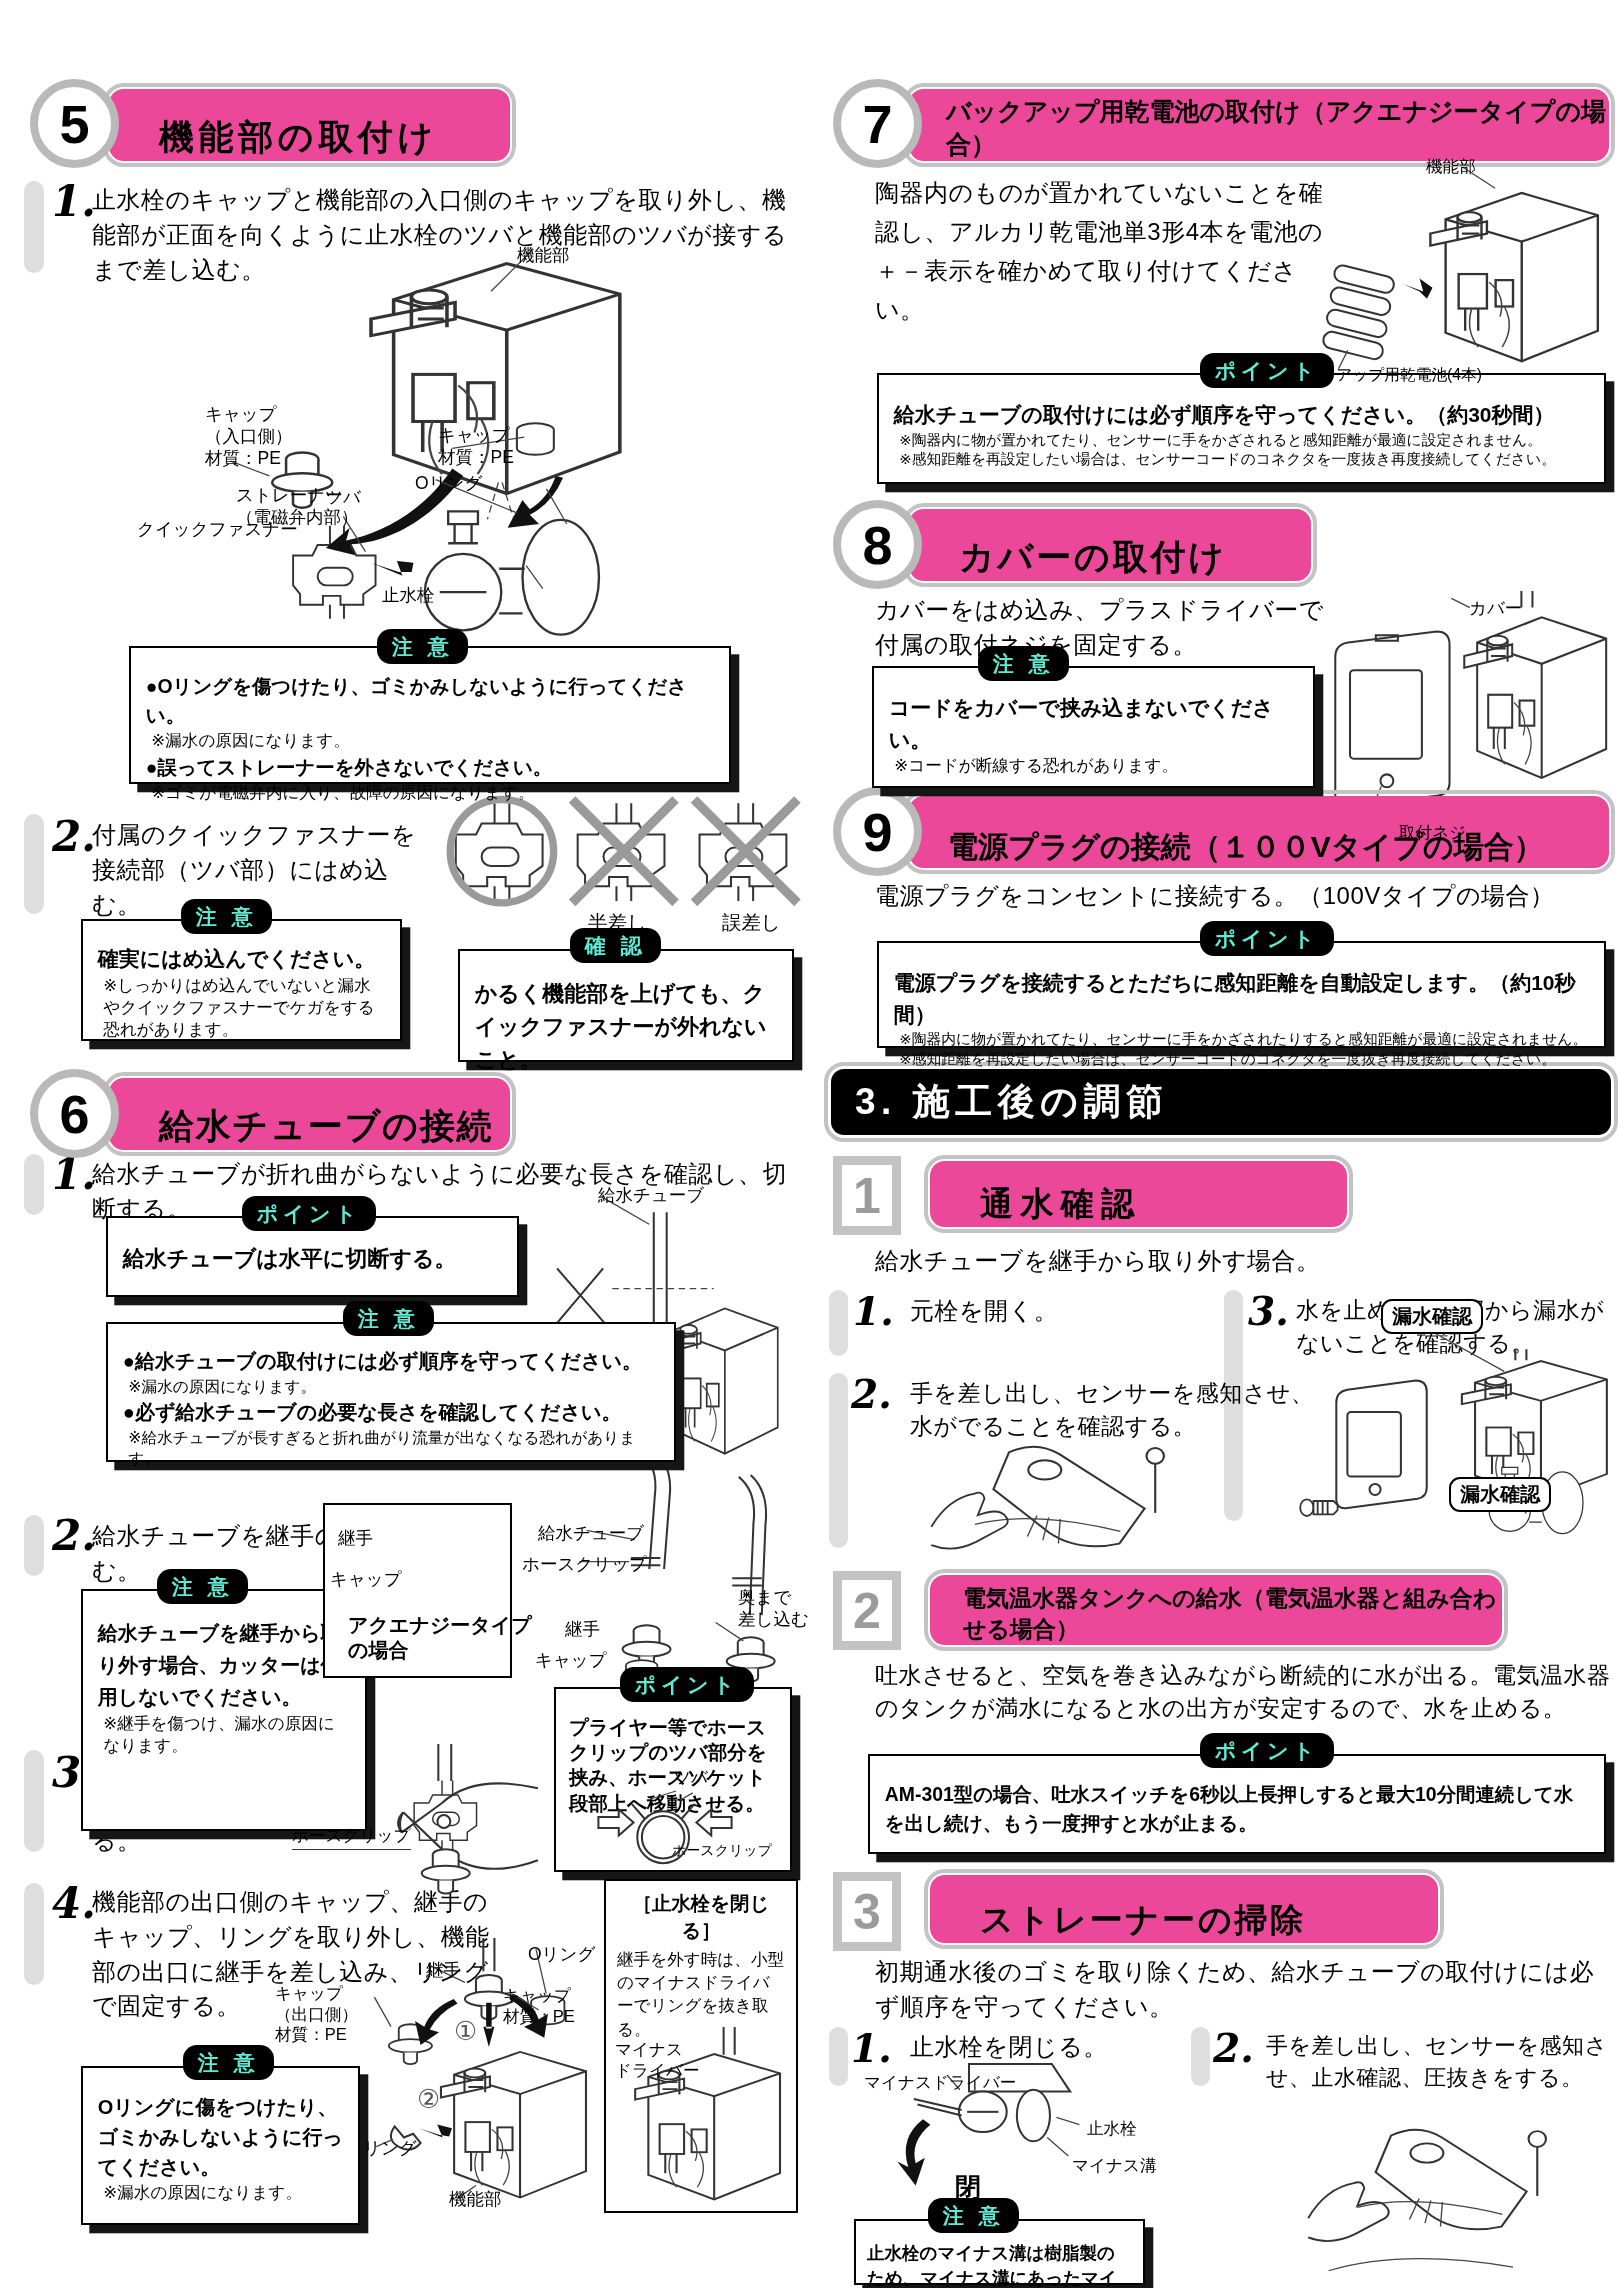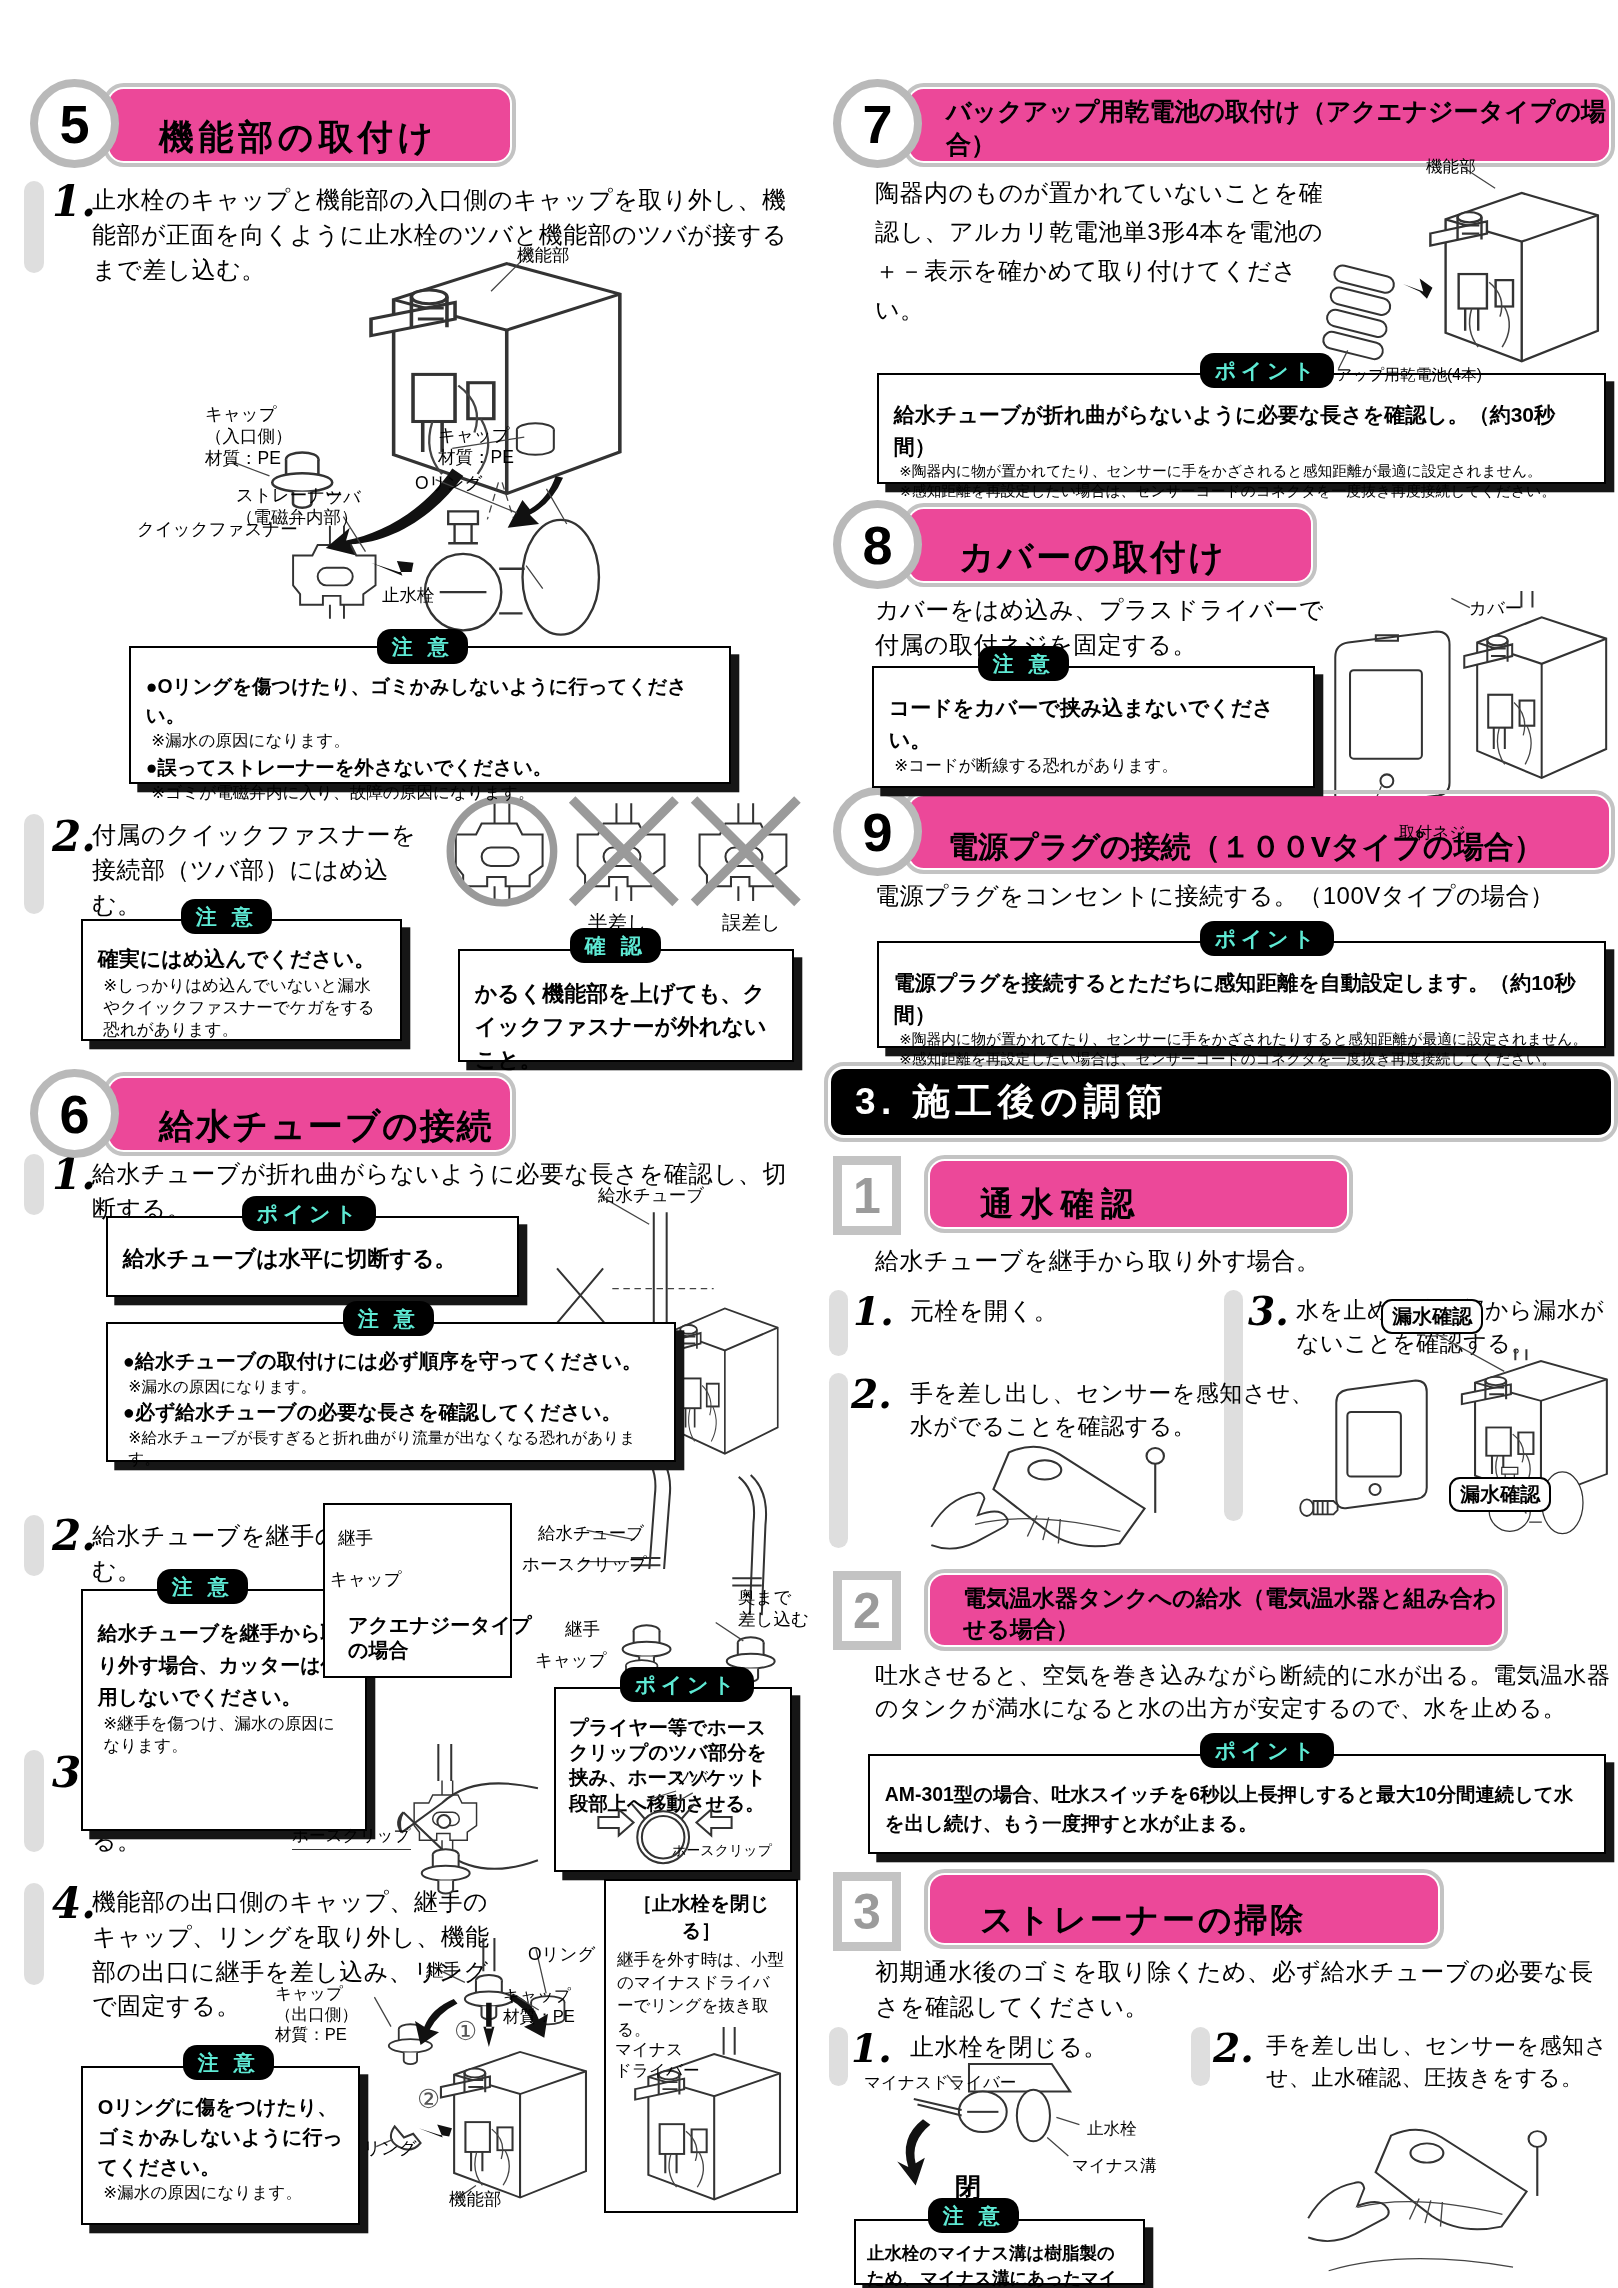--- a/index.html
+++ b/index.html
@@ -343,21 +343,21 @@
     <rect x="6" y="190" width="66" height="18" rx="9" transform="rotate(14 6 190)"></rect>
   </g>
   <path class="blk" d="M90,140 l22,8 -4,-14 14,10 -6,12 -8,-8 z"></path>
   <path class="thin" d="M150,10 L190,36 M30,212 L20,232"></path>
 </svg>
 <div class="lbl" style="left:1426px;top:157px;font-size:16.6px;">機能部</div>
 <div class="lbl" style="left:1288px;top:365px;font-size:15.7px;">バックアップ用乾電池(4本)</div>
 
 <div class="pill" style="left:1200px;top:353px;">ポイント</div>
 <div class="nbox" style="left:877px;top:373px;width:729px;height:111px;padding-top:24px;">
-  <div class="bh">給水チューブが折れ曲がらないように必要な長さを確認し。（約30秒間）</div>
+  <div class="bh">給水チューブの取付けには必ず順序を守ってください。（約30秒間）</div>
   <div class="bn" style="font-size:14.8px;">※陶器内に物が置かれてたり、センサーに手をかざされると感知距離が最適に設定されません。</div>
   <div class="bn" style="font-size:14.8px;">※感知距離を再設定したい場合は、センサーコードのコネクタを一度抜き再度接続してください。</div>
 </div>
 
 <div class="hcirc" style="left:833px;top:500px;">
       <span>8</span>
     </div>
 <div class="hbar" style="left:909px;top:509px;width:402px;height:72px;font-size:35px;letter-spacing:2.8px;">
       <span>カバーの取付け</span>
     </div>
@@ -449,21 +449,21 @@
 <div class="nbox" style="left:868px;top:1754px;width:738px;height:100px;padding-top:24px;">
   <div class="bh" style="font-size:19.4px;font-weight:600;">AM-301型の場合、吐水スイッチを6秒以上長押しすると最大10分間連続して水を出し続け、もう一度押すと水が止まる。</div>
 </div>
 
 <div class="hsq" style="left:833px;top:1872px;">
       <span>3</span>
     </div>
 <div class="hbar" style="left:930px;top:1875px;width:508px;height:68px;font-size:33px;letter-spacing:2.8px;">
       <span>ストレーナーの掃除</span>
     </div>
-<div class="btxt" style="left:875px;top:1955px;width:738px;">初期通水後のゴミを取り除くため、必ず給水チューブの必要な長さを確認してください。</div>
+<div class="btxt" style="left:875px;top:1955px;width:738px;">初期通水後のゴミを取り除くため、給水チューブの取付けには必ず順序を守ってください。</div>
 
 <div class="gbar" style="left:829px;top:2027px;height:59px;width:18.5px;"></div>
 <div class="snum" style="left:851px;top:2029px;font-size:39px;">1.</div>
 <div class="btxt" style="left:910px;top:2030px;width:305px;">止水栓を閉じる。</div>
 
 <svg class="d" style="left:858px;top:2064px;" width="314" height="138" viewBox="0 0 340 150">
   <path class="fw" d="M120,0 h90 l20,30 h-110 z"></path>
   <ellipse class="fw" cx="135" cy="52" rx="26" ry="22"></ellipse>
   <path class="ln" stroke-width="6" d="M118,52 h34"></path>
   <ellipse class="fw" cx="190" cy="56" rx="18" ry="28"></ellipse>

